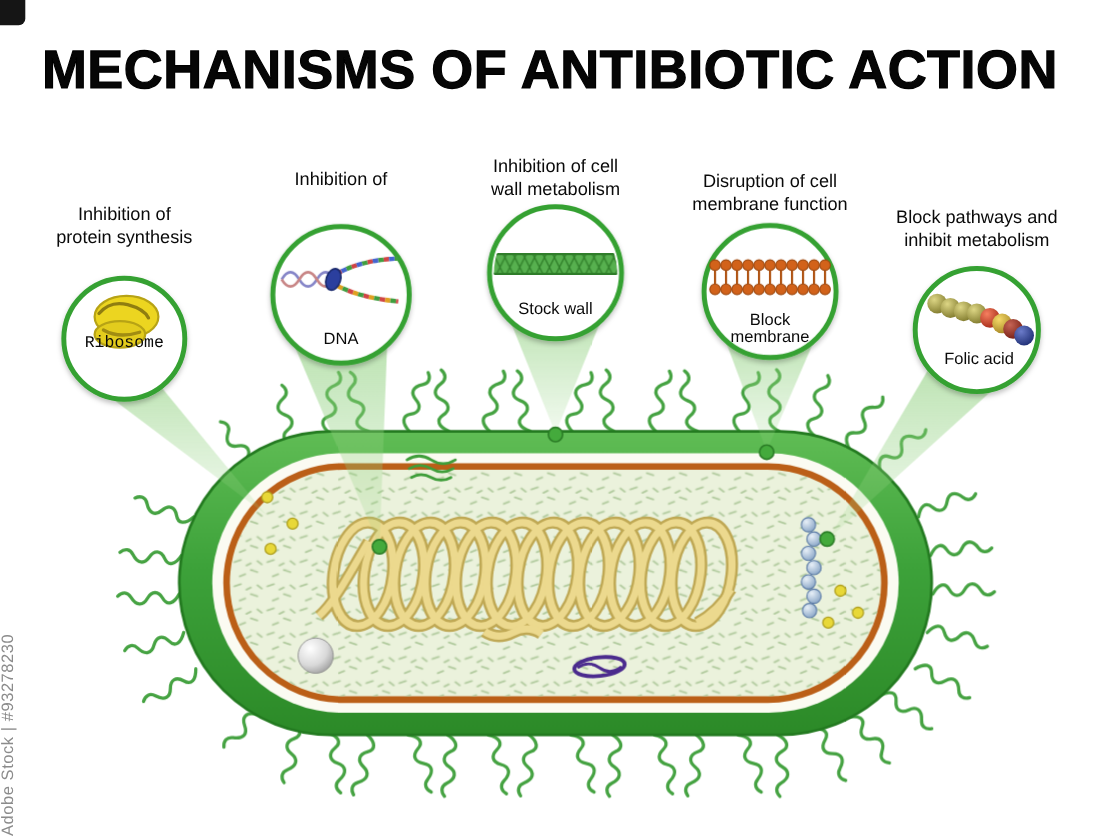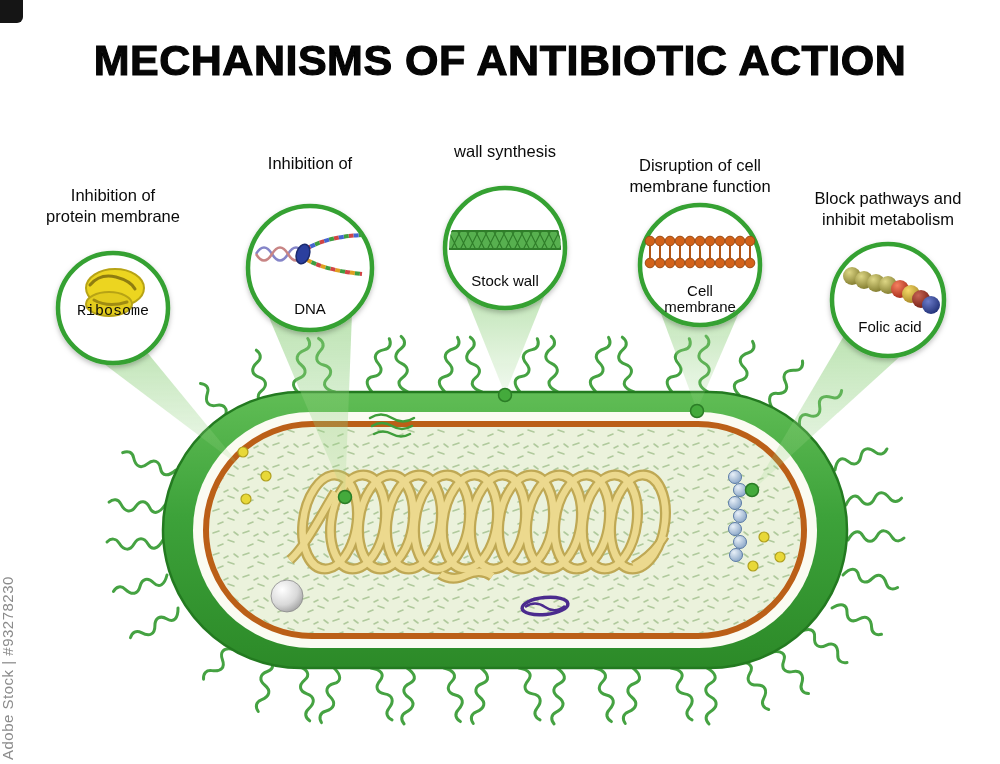--- a/index.html
+++ b/index.html
@@ -2,21 +2,21 @@
 <html><head>
 <meta charset="utf-8">
 <style>
   html,body{margin:0;padding:0;background:#fff;}
   .canvas{
     position:relative;width:1000px;height:764px;background:#ffffff;
     font-family:"Liberation Sans", sans-serif;overflow:hidden;
   }
   .title{
     position:absolute;top:36px;left:0;width:1000px;margin:0;
-    text-align:center;font-size:43px;font-weight:bold;color:#060606;
+    text-align:center;font-size:49px;font-weight:bold;color:#060606;
     letter-spacing:0.5px;-webkit-text-stroke:1.1px #000;
   }
   .stock-logo{
     position:absolute;top:0;left:0;width:23px;height:23px;
     background:#151515;border-radius:0 0 6px 0;
   }
   .mech-label{
     position:absolute;text-align:center;font-size:16.5px;line-height:21px;color:#0a0a0a;
   }
   .target-label{
@@ -330,37 +330,38 @@
           <circle cx="33" cy="9" r="9" fill="url(#gMaroon)"></circle>
           <circle cx="43" cy="15" r="9" fill="url(#gNavy)"></circle>
         </g>
       </g>
 
     </g>
   </svg>
 
   <div class="mech-label" style="left:18px;top:185px;width:190px;">
     <div>Inhibition of</div>
-    <div>protein membrane</div>
+    <div>protein synthesis</div>
   </div>
   <div class="mech-label" style="left:200px;top:153px;width:220px;">
     <div>Inhibition of</div>
   </div>
   <div class="mech-label" style="left:405px;top:141px;width:200px;">
-    <div>wall synthesis</div>
+    <div>Inhibition of cell</div>
+    <div>wall metabolism</div>
   </div>
   <div class="mech-label" style="left:595px;top:155px;width:210px;">
     <div>Disruption of cell</div>
     <div>membrane function</div>
   </div>
   <div class="mech-label" style="left:783px;top:188px;width:210px;">
     <div>Block pathways and</div>
     <div>inhibit metabolism</div>
   </div>
 
   <div class="target-label" style="left:63px;top:304px;width:100px;font-family:Liberation Mono, monospace;">Ribosome</div>
   <div class="target-label" style="left:285px;top:301px;width:50px;">DNA</div>
   <div class="target-label" style="left:455px;top:273px;width:100px;">Stock wall</div>
-  <div class="target-label" style="left:658px;top:283px;width:84px;">Cell membrane</div>
+  <div class="target-label" style="left:658px;top:283px;width:84px;">Block membrane</div>
   <div class="target-label" style="left:840px;top:319px;width:100px;">Folic acid</div>
 
   <div class="watermark">Adobe Stock | #93278230</div>
 </div>
 
 </body></html>

